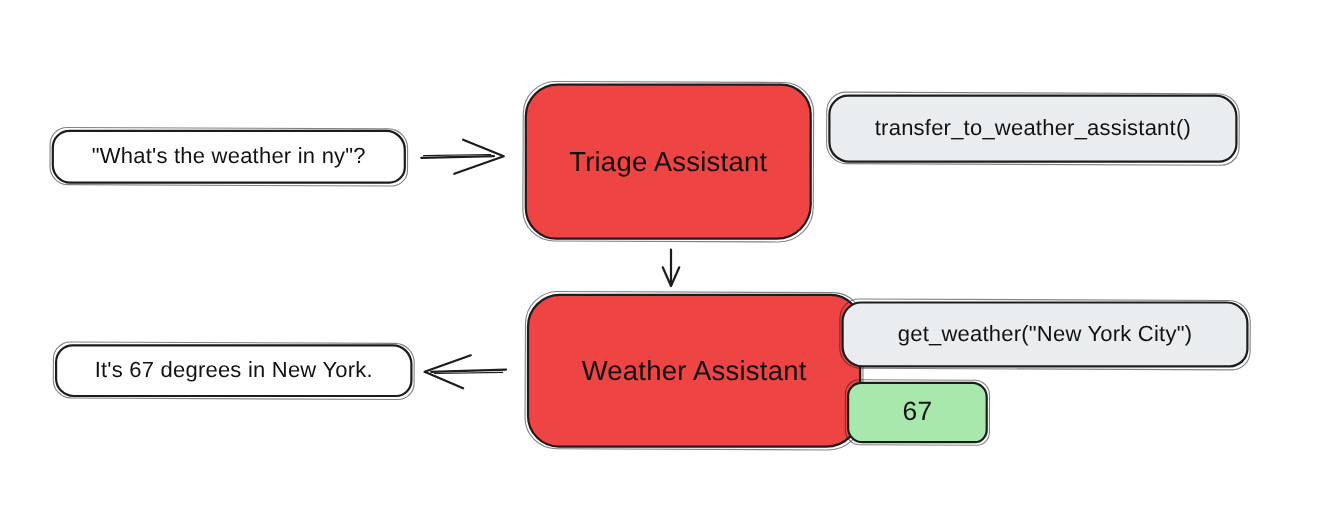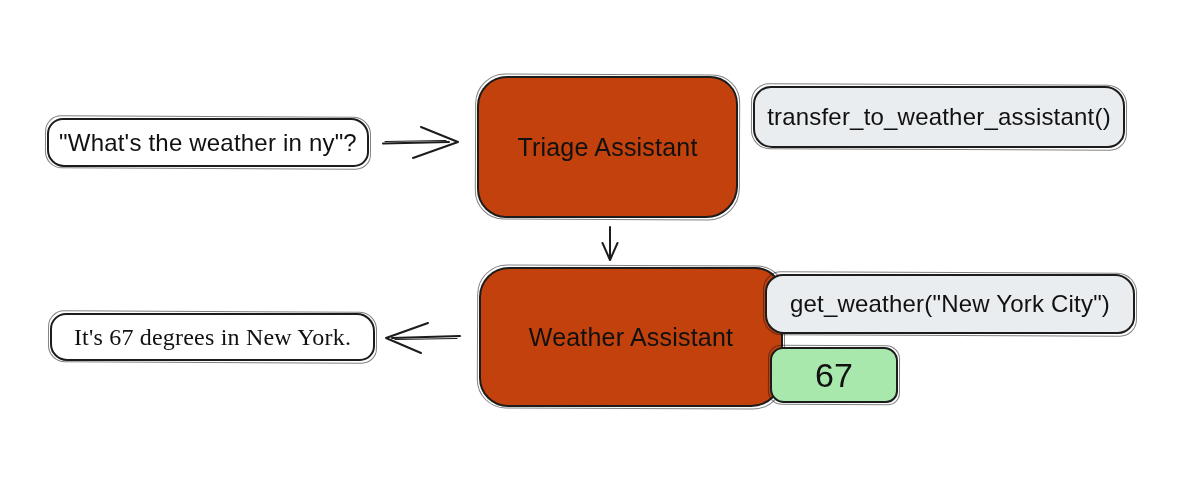--- a/index.html
+++ b/index.html
@@ -18,60 +18,60 @@
   
   .node {
     position: absolute;
     box-sizing: border-box;
     border: 2px solid #1c1c1c;
     display: flex;
     align-items: center;
     justify-content: center;
     color: #111111;
     white-space: nowrap;
-    font-size: 24px;
+    font-size: 20px;
     letter-spacing: 0.2px;
   }
   
   .node::before {
     content: "";
     position: absolute;
     inset: -4px;
     border: 1.4px solid rgba(28,28,28,0.55);
     border-radius: inherit;
     transform: rotate(0.25deg);
     pointer-events: none;
   }
   .bubble {
     background: #ffffff;
     border-radius: 16px 18px 15px 17px;
   }
   .assistant {
-    background: #c2410c;
+    background: #ef4444;
     border-radius: 30px 28px 32px 29px;
     font-size: 25px;
   }
   .code {
     background: #e9edef;
     border-radius: 18px 20px 17px 19px;
   }
   .result {
     background: #a8e8ac;
     border-radius: 13px 14px 12px 14px;
-    font-size: 34px;
+    font-size: 24px;
   }
 
   
   .n-query    { left: 47px;  top: 118px; width: 322px; height: 49px; }
   .n-triage   { left: 477px; top: 76px;  width: 261px; height: 142px; }
   .n-transfer { left: 753px; top: 86px;  width: 372px; height: 62px; }
   .n-weather  { left: 479px; top: 267px; width: 304px; height: 140px; }
   .n-getw     { left: 765px; top: 274px; width: 370px; height: 60px; }
   .n-result   { left: 770px; top: 347px; width: 128px; height: 56px; }
-  .n-response { left: 50px;  top: 313px; width: 325px; height: 48px; font-family: Liberation Serif, serif; }
+  .n-response { left: 50px;  top: 313px; width: 325px; height: 48px; }
 
   .arrow-layer {
     position: absolute;
     left: 0; top: 0;
     width: 1200px;
     height: 477px;
     pointer-events: none;
   }
   .arrow-layer path, .arrow-layer line {
     stroke: #1c1c1c;

